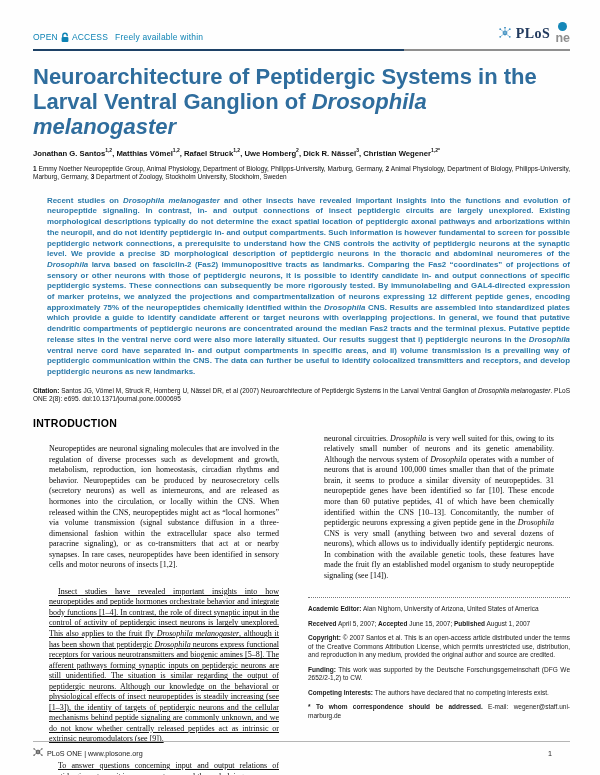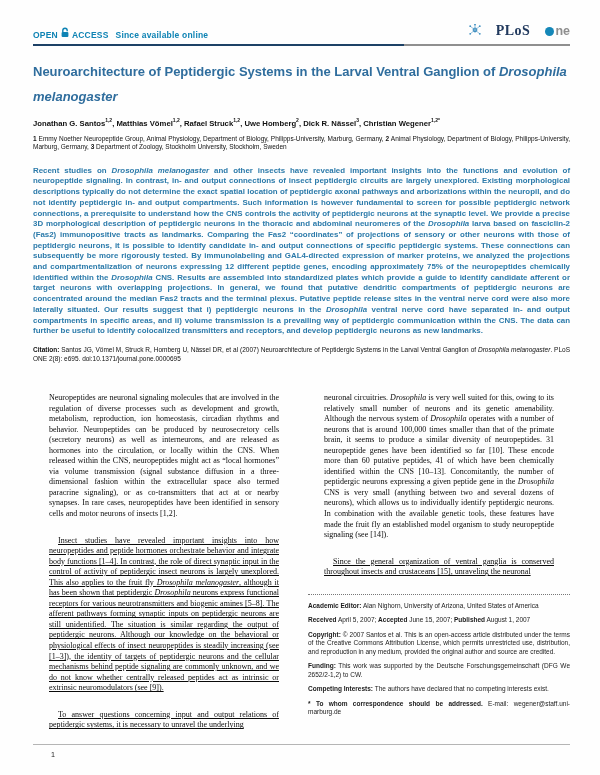--- a/index.html
+++ b/index.html
@@ -6,42 +6,42 @@
   .page {
     width:600px; height:775px; background:#fefefe; margin:0 auto;
     position:relative; box-sizing:border-box;
     padding:22px 30px 0 33px;
     font-family:"Liberation Sans", sans-serif;
     color:#111; overflow:hidden;
   }
   
   .topbar { display:flex; justify-content:space-between; align-items:flex-end; }
   .open-access {
-    color:#0e83b4; font-weight:bold; font-size:8.5px; letter-spacing:0.2px;
-    display:flex; align-items:flex-end; gap:2px;
+    color:#0e83b4; font-weight:normal; font-size:8.5px; letter-spacing:0.2px;
+    display:flex; align-items:flex-start; gap:2px;
   }
   .open-access .tagline { margin-left:5px; }
   .lock-icon { display:inline-block; }
-  .plos-logo { display:flex; align-items:center; gap:15px; }
+  .plos-logo { display:flex; align-items:center; gap:5px; }
   .logo-plos { font-family:"Liberation Serif", serif; font-weight:bold; color:#223a5e; font-size:14px; letter-spacing:0.5px; }
-  .logo-one { font-size:12.5px; color:#8e8e8e; display:inline-flex; align-items:center; font-weight:bold; }
+  .logo-one { font-size:12.5px; color:#8e8e8e; display:inline-flex; align-items:center; font-weight:bold;flex-direction:column; }
   .logo-one-disc { width:9px; height:9px; border-radius:50%; background:#1587b8; display:inline-block; margin-right:1px; }
   .header-rule {
     height:2px; margin-top:4px;
     background:linear-gradient(to right,#1d4166 0%,#1d4166 69%,#8f8f8f 69%,#8f8f8f 100%);
   }
   
-  .title { color:#2f6d9d; font-size:13px; line-height:25px; font-weight:bold; margin:13px 0 4px 0; }
+  .title { color:#2f6d9d; font-size:22px; line-height:25px; font-weight:bold; margin:13px 0 4px 0; }
   .authors { font-size:7.7px; font-weight:bold; margin:8px 0 0 0; }
   .authors sup { font-size:5px; }
   .affiliations { font-size:6.5px; line-height:8.6px; margin:7px 0 0 0; text-align:justify; }
   
   .abstract {
     color:#2b7aaa; font-weight:bold; font-size:7.9px; line-height:10.7px;
-    text-align:justify; margin:14px 0 0 0;
+    text-align:justify; margin:14px 0 0 14px;
   }
   .citation { font-size:6.5px; line-height:8.5px; margin:9px 0 0 0; text-align:justify; }
   
   .columns { display:flex; gap:13px; margin-top:14px; }
   .col {
     flex:1; min-width:0;
     font-family:"Liberation Serif", serif; font-size:8px; line-height:10.55px;
     text-align:justify; color:#0a0a0a;
   }
   .intro-heading {
@@ -73,21 +73,21 @@
   <div class="topbar">
     <div class="open-access">
       <span>OPEN</span>
       <span class="lock-icon">
         <svg width="10" height="11" viewBox="0 0 10 11">
             <path d="M2.8 5 V3.4 a2.2 2.2 0 0 1 4.4 0 V4.2" fill="none" stroke="#0e83b4" stroke-width="1.4"></path>
             <rect x="1.6" y="5" width="6.8" height="5" rx="1" fill="#0e83b4"></rect>
           </svg>
       </span>
       <span>ACCESS</span>
-      <span class="tagline">Since available online</span>
+      <span class="tagline">Freely available within</span>
     </div>
     <div class="plos-logo">
       <span>
         <svg width="12" height="12" viewBox="0 0 12 12">
             <circle cx="6" cy="6" r="2.4" fill="#3f8fc0"></circle>
             <g stroke="#7fb4d6" stroke-width="0.8">
               <line x1="6" y1="6" x2="10.8" y2="2.2"></line>
               <line x1="6" y1="6" x2="1.2" y2="2.2"></line>
               <line x1="6" y1="6" x2="10.8" y2="9.8"></line>
               <line x1="6" y1="6" x2="1.2" y2="9.8"></line>
@@ -114,39 +114,57 @@
   <p class="authors">Jonathan G. Santos<sup>1,2</sup>, Matthias Vömel<sup>1,2</sup>, Rafael Struck<sup>1,2</sup>, Uwe Homberg<sup>2</sup>, Dick R. Nässel<sup>3</sup>, Christian Wegener<sup>1,2*</sup></p>
 
   <p class="affiliations"><b>1</b> Emmy Noether Neuropeptide Group, Animal Physiology, Department of Biology, Philipps-University, Marburg, Germany, <b>2</b> Animal Physiology, Department of Biology, Philipps-University, Marburg, Germany, <b>3</b> Department of Zoology, Stockholm University, Stockholm, Sweden</p>
 
   <p class="abstract">Recent studies on <i>Drosophila melanogaster</i> and other insects have revealed important insights into the functions and evolution of neuropeptide signaling. In contrast, in- and output connections of insect peptidergic circuits are largely unexplored. Existing morphological descriptions typically do not determine the exact spatial location of peptidergic axonal pathways and arborizations within the neuropil, and do not identify peptidergic in- and output compartments. Such information is however fundamental to screen for possible peptidergic network connections, a prerequisite to understand how the CNS controls the activity of peptidergic neurons at the synaptic level. We provide a precise 3D morphological description of peptidergic neurons in the thoracic and abdominal neuromeres of the <i>Drosophila</i> larva based on fasciclin-2 (Fas2) immunopositive tracts as landmarks. Comparing the Fas2 “coordinates” of projections of sensory or other neurons with those of peptidergic neurons, it is possible to identify candidate in- and output connections of specific peptidergic systems. These connections can subsequently be more rigorously tested. By immunolabeling and GAL4-directed expression of marker proteins, we analyzed the projections and compartmentalization of neurons expressing 12 different peptide genes, encoding approximately 75% of the neuropeptides chemically identified within the <i>Drosophila</i> CNS. Results are assembled into standardized plates which provide a guide to identify candidate afferent or target neurons with overlapping projections. In general, we found that putative dendritic compartments of peptidergic neurons are concentrated around the median Fas2 tracts and the terminal plexus. Putative peptide release sites in the ventral nerve cord were also more laterally situated. Our results suggest that i) peptidergic neurons in the <i>Drosophila</i> ventral nerve cord have separated in- and output compartments in specific areas, and ii) volume transmission is a prevailing way of peptidergic communication within the CNS. The data can further be useful to identify colocalized transmitters and receptors, and develop peptidergic neurons as new landmarks.</p>
 
   <p class="citation"><b>Citation:</b> Santos JG, Vömel M, Struck R, Homberg U, Nässel DR, et al (2007) Neuroarchitecture of Peptidergic Systems in the Larval Ventral Ganglion of <i>Drosophila melanogaster</i>. PLoS ONE 2(8): e695. doi:10.1371/journal.pone.0000695</p>
 
   <div class="columns">
     <div class="col">
+      <h2 class="intro-heading">INTRODUCTION</h2>
       <p>Neuropeptides are neuronal signaling molecules that are involved in the regulation of diverse processes such as development and growth, metabolism, reproduction, ion homeostasis, circadian rhythms and behavior. Neuropeptides can be produced by neurosecretory cells (secretory neurons) as well as interneurons, and are released as hormones into the circulation, or locally within the CNS. When released within the CNS, neuropeptides might act as “local hormones” via volume transmission (signal substance diffusion in a three-dimensional fashion within the extracellular space also termed paracrine signaling), or as co-transmitters that act at or nearby synapses. In rare cases, neuropeptides have been identified in sensory cells and motor neurons of insects [1,2].</p>
       <p class="indent">Insect studies have revealed important insights into how neuropeptides and peptide hormones orchestrate behavior and integrate body functions [1–4]. In contrast, the role of direct synaptic input in the control of activity of peptidergic insect neurons is largely unexplored. This also applies to the fruit fly <i>Drosophila melanogaster</i>, although it has been shown that peptidergic <i>Drosophila</i> neurons express functional receptors for various neurotransmitters and biogenic amines [5–8]. The afferent pathways forming synaptic inputs on peptidergic neurons are still unidentified. The situation is similar regarding the output of peptidergic neurons. Although our knowledge on the behavioral or physiological effects of insect neuropeptides is steadily increasing (see [1–3]), the identity of targets of peptidergic neurons and the cellular mechanisms behind peptide signaling are commonly unknown, and we do not know whether centrally released peptides act as intrinsic or extrinsic neuromodulators (see [9]).</p>
       <p class="indent">To answer questions concerning input and output relations of peptidergic systems, it is necessary to unravel the underlying</p>
     </div>
     <div class="col">
       <p>neuronal circuitries. <i>Drosophila</i> is very well suited for this, owing to its relatively small number of neurons and its genetic amenability. Although the nervous system of <i>Drosophila</i> operates with a number of neurons that is around 100,000 times smaller than that of the primate brain, it seems to produce a similar diversity of neuropeptides. 31 neuropeptide genes have been identified so far [10]. These encode more than 60 putative peptides, 41 of which have been chemically identified within the CNS [10–13]. Concomitantly, the number of peptidergic neurons expressing a given peptide gene in the <i>Drosophila</i> CNS is very small (anything between two and several dozens of neurons), which allows us to individually identify peptidergic neurons. In combination with the available genetic tools, these features have made the fruit fly an established model organism to study neuropeptide signaling (see [14]).</p>
-      <p class="indent">Since the general organization of ventral ganglia is conserved throughout insects and crustaceans [15], unraveling the neuronal</p>
       <div class="meta">
         <div class="meta-dotted"></div>
         <p><b>Academic Editor:</b> Alan Nighorn, University of Arizona, United States of America</p>
         <p><b>Received</b> April 5, 2007; <b>Accepted</b> June 15, 2007; <b>Published</b> August 1, 2007</p>
         <p><b>Copyright:</b> © 2007 Santos et al. This is an open-access article distributed under the terms of the Creative Commons Attribution License, which permits unrestricted use, distribution, and reproduction in any medium, provided the original author and source are credited.</p>
         <p><b>Funding:</b> This work was supported by the Deutsche Forschungsgemeinschaft (DFG We 2652/2-1,2) to CW.</p>
         <p><b>Competing Interests:</b> The authors have declared that no competing interests exist.</p>
         <p><b>* To whom correspondence should be addressed.</b> E-mail: wegener@staff.uni-marburg.de</p>
       </div>
     </div>
   </div>
 
   <div class="footer">
     <div class="footer-rule"></div>
     <div class="footer-row">
+      <span class="footer-left">
+        <span>
+          <svg width="10" height="10" viewBox="0 0 12 12">
+              <circle cx="6" cy="6" r="2.2" fill="none" stroke="#333" stroke-width="1"></circle>
+              <g stroke="#333" stroke-width="0.7">
+                <line x1="6" y1="6" x2="10.8" y2="2.2"></line>
+                <line x1="6" y1="6" x2="1.2" y2="2.2"></line>
+                <line x1="6" y1="6" x2="10.8" y2="9.8"></line>
+                <line x1="6" y1="6" x2="1.2" y2="9.8"></line>
+              </g>
+              <circle cx="10.8" cy="2.2" r="0.8" fill="#333"></circle>
+              <circle cx="1.2" cy="2.2" r="0.8" fill="#333"></circle>
+              <circle cx="10.8" cy="9.8" r="0.8" fill="#333"></circle>
+              <circle cx="1.2" cy="9.8" r="0.8" fill="#333"></circle>
+            </svg>
+        </span>
+        <span>PLoS ONE | www.plosone.org</span>
+      </span>
       <span class="footer-center">1</span>
     </div>
   </div>
 
 </div>
 
 </body></html>

